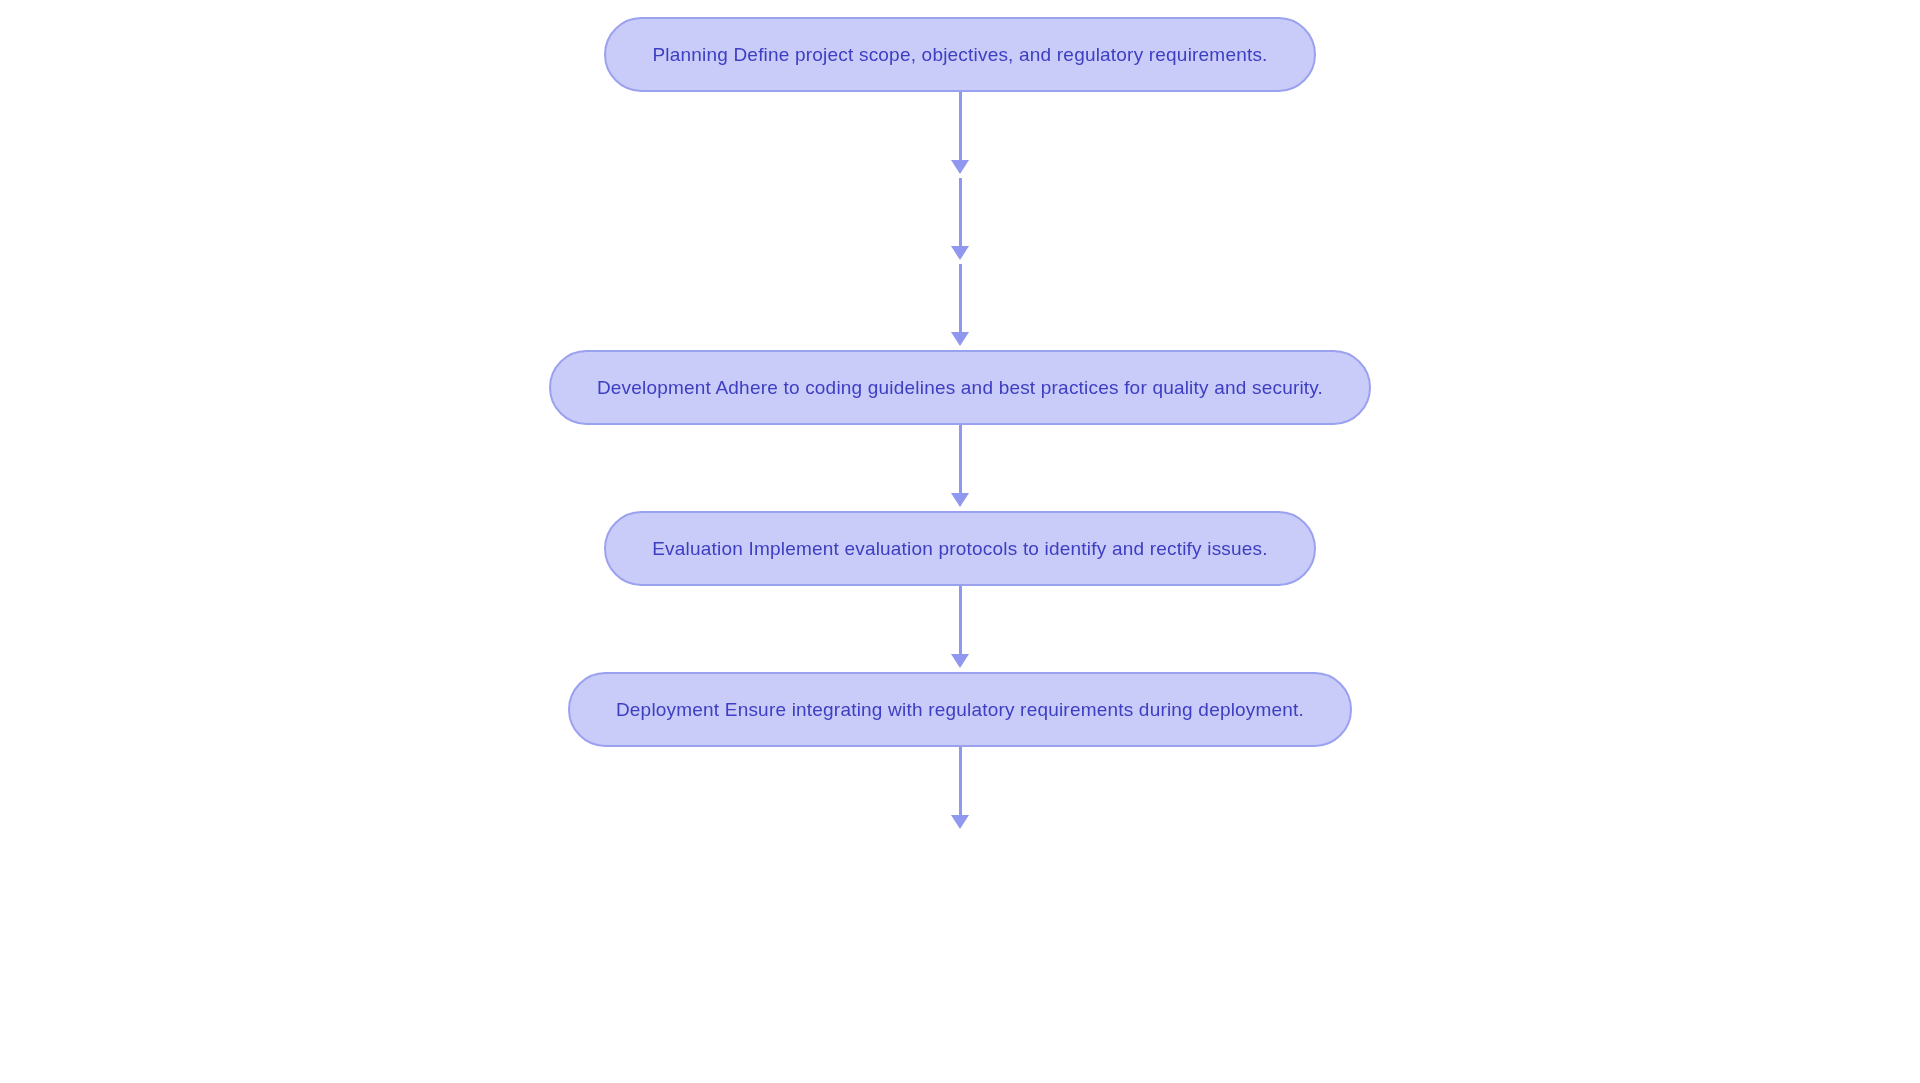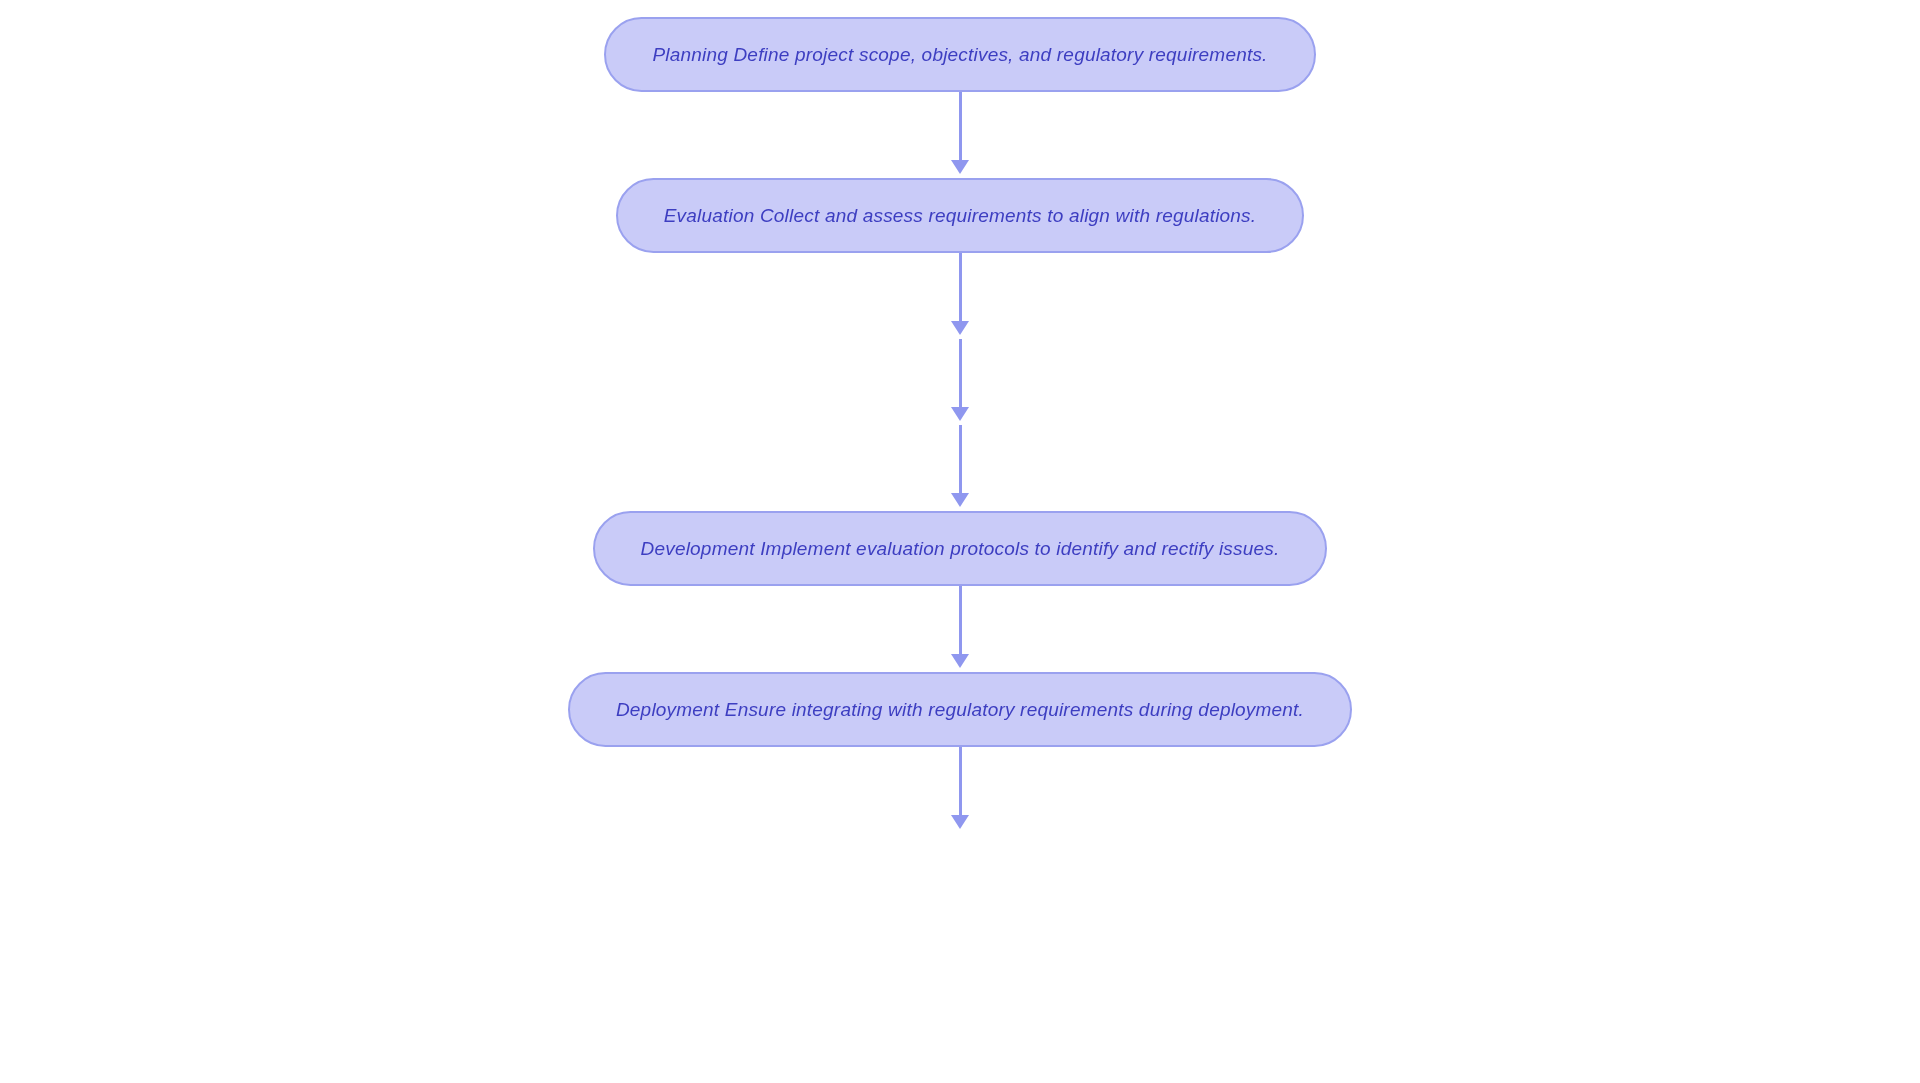--- a/index.html
+++ b/index.html
@@ -2,21 +2,21 @@
 <html style="--bg: #ffffff; --node-fill: #c9cbf8; --node-border: #9aa1ef; --node-text: #3d3ec1; --arrow: #8f97ef;"><head>
 <meta charset="utf-8">
 <style>
   :root {
     --bg: #ffffff;
     --node-fill: #c9cbf8;
     --node-border: #9aa1ef;
     --node-text: #3d3ec1;
     --arrow: #8f97ef;
   }
-  * { margin: 0; padding: 0; box-sizing: border-box; font-style: italic; }
+  * { margin: 0; padding: 0; box-sizing: border-box; }
   html, body { background: var(--bg); }
   body { font-family: "Liberation Sans", sans-serif; }
 
   .canvas {
     position: relative;
     width: 1920px;
     height: 1083px;
     background: var(--bg);
     display: flex;
     flex-direction: column;
@@ -71,43 +71,43 @@
 
   <div class="node">
     <span>Planning Define project scope, objectives, and regulatory requirements.</span>
   </div>
 
   <div class="arrow">
     <div class="stem"></div>
     <div class="head"></div>
   </div>
 
-  <div class="node">
-    <span>Evaluation Collect and assess requirements to align with regulations.</span>
-  </div>
-
-  <div class="arrow">
-    <div class="stem"></div>
-    <div class="head"></div>
-  </div>
-
 
   <div class="arrow">
     <div class="stem"></div>
     <div class="head"></div>
   </div>
 
 
   <div class="arrow">
     <div class="stem"></div>
     <div class="head"></div>
   </div>
 
   <div class="node">
-    <span>Development Implement evaluation protocols to identify and rectify issues.</span>
+    <span>Development Adhere to coding guidelines and best practices for quality and security.</span>
+  </div>
+
+  <div class="arrow">
+    <div class="stem"></div>
+    <div class="head"></div>
+  </div>
+
+  <div class="node">
+    <span>Evaluation Implement evaluation protocols to identify and rectify issues.</span>
   </div>
 
   <div class="arrow">
     <div class="stem"></div>
     <div class="head"></div>
   </div>
 
   <div class="node">
     <span>Deployment Ensure integrating with regulatory requirements during deployment.</span>
   </div>

